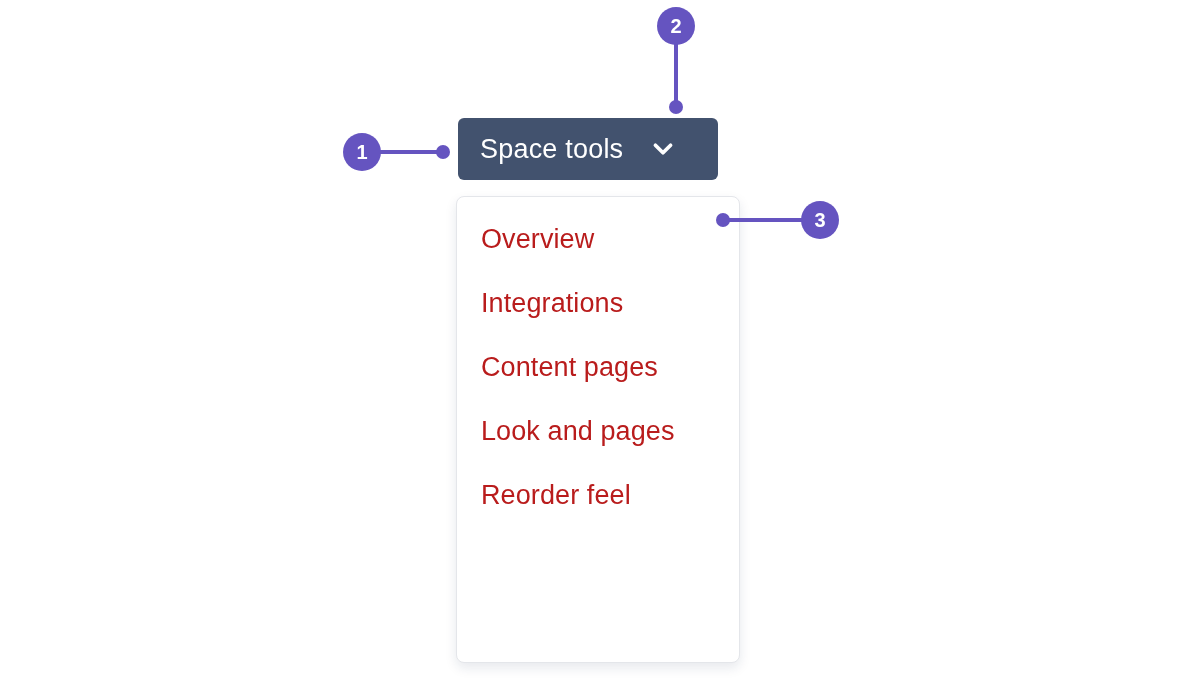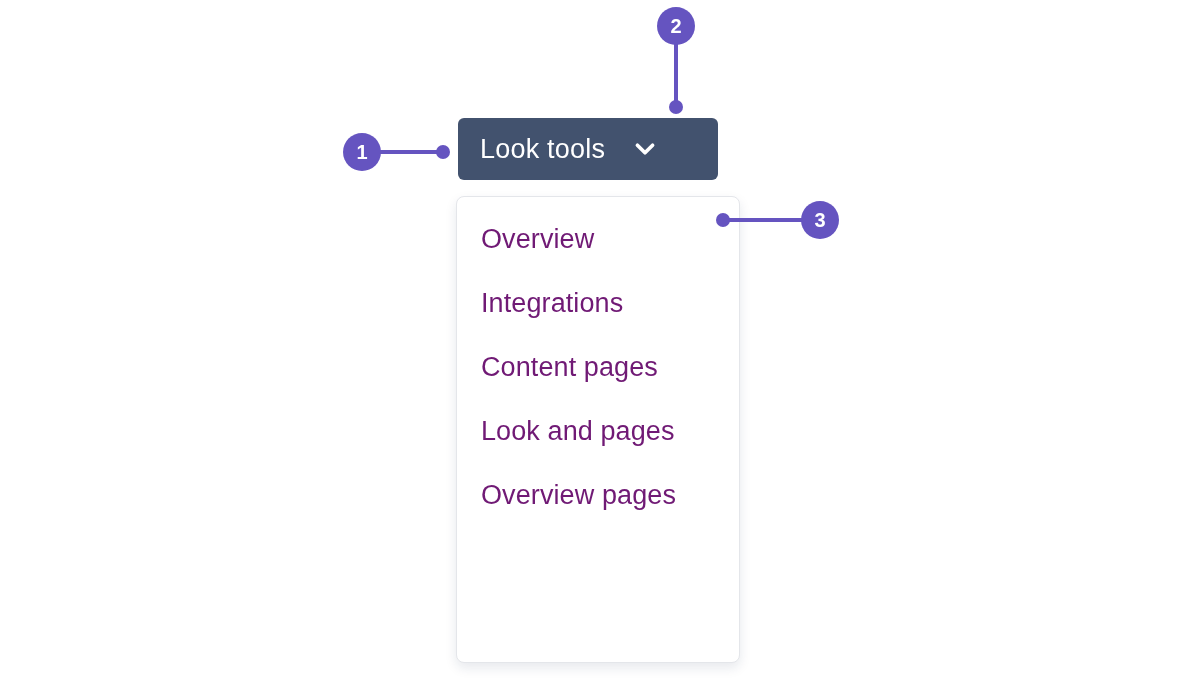--- a/index.html
+++ b/index.html
@@ -56,21 +56,21 @@
     overflow: hidden;
     z-index: 1;
   }
   .menu-item {
     height: 64px;
     display: flex;
     align-items: center;
     padding: 0 24px;
     font-size: 27px;
     font-weight: 400;
-    color: #701a75;
+    color: #b91c1c;
     letter-spacing: 0.1px;
     cursor: pointer;
     white-space: nowrap;
   }
 
   
   .marker {
     position: absolute;
     width: 38px;
     height: 38px;
@@ -128,29 +128,29 @@
     <span>1</span>
   </div>
   <div class="marker marker-2">
     <span>2</span>
   </div>
   <div class="marker marker-3">
     <span>3</span>
   </div>
 
   <button class="space-tools-btn">
-    <span>Look tools</span>
+    <span>Space tools</span>
     <span class="chevron">
       <svg width="26" height="26" viewBox="0 0 24 24" aria-hidden="true">
         <path d="M5 8.5 L12 15.5 L19 8.5" fill="none" stroke="#ffffff" stroke-width="3.4" stroke-linecap="round" stroke-linejoin="round"></path>
       </svg>
     </span>
   </button>
 
   <div class="dropdown">
     <div class="menu-item">Overview</div>
     <div class="menu-item">Integrations</div>
     <div class="menu-item">Content pages</div>
     <div class="menu-item">Look and pages</div>
-    <div class="menu-item">Overview pages</div>
+    <div class="menu-item">Reorder feel</div>
   </div>
 
 </div>
 
 </body></html>

